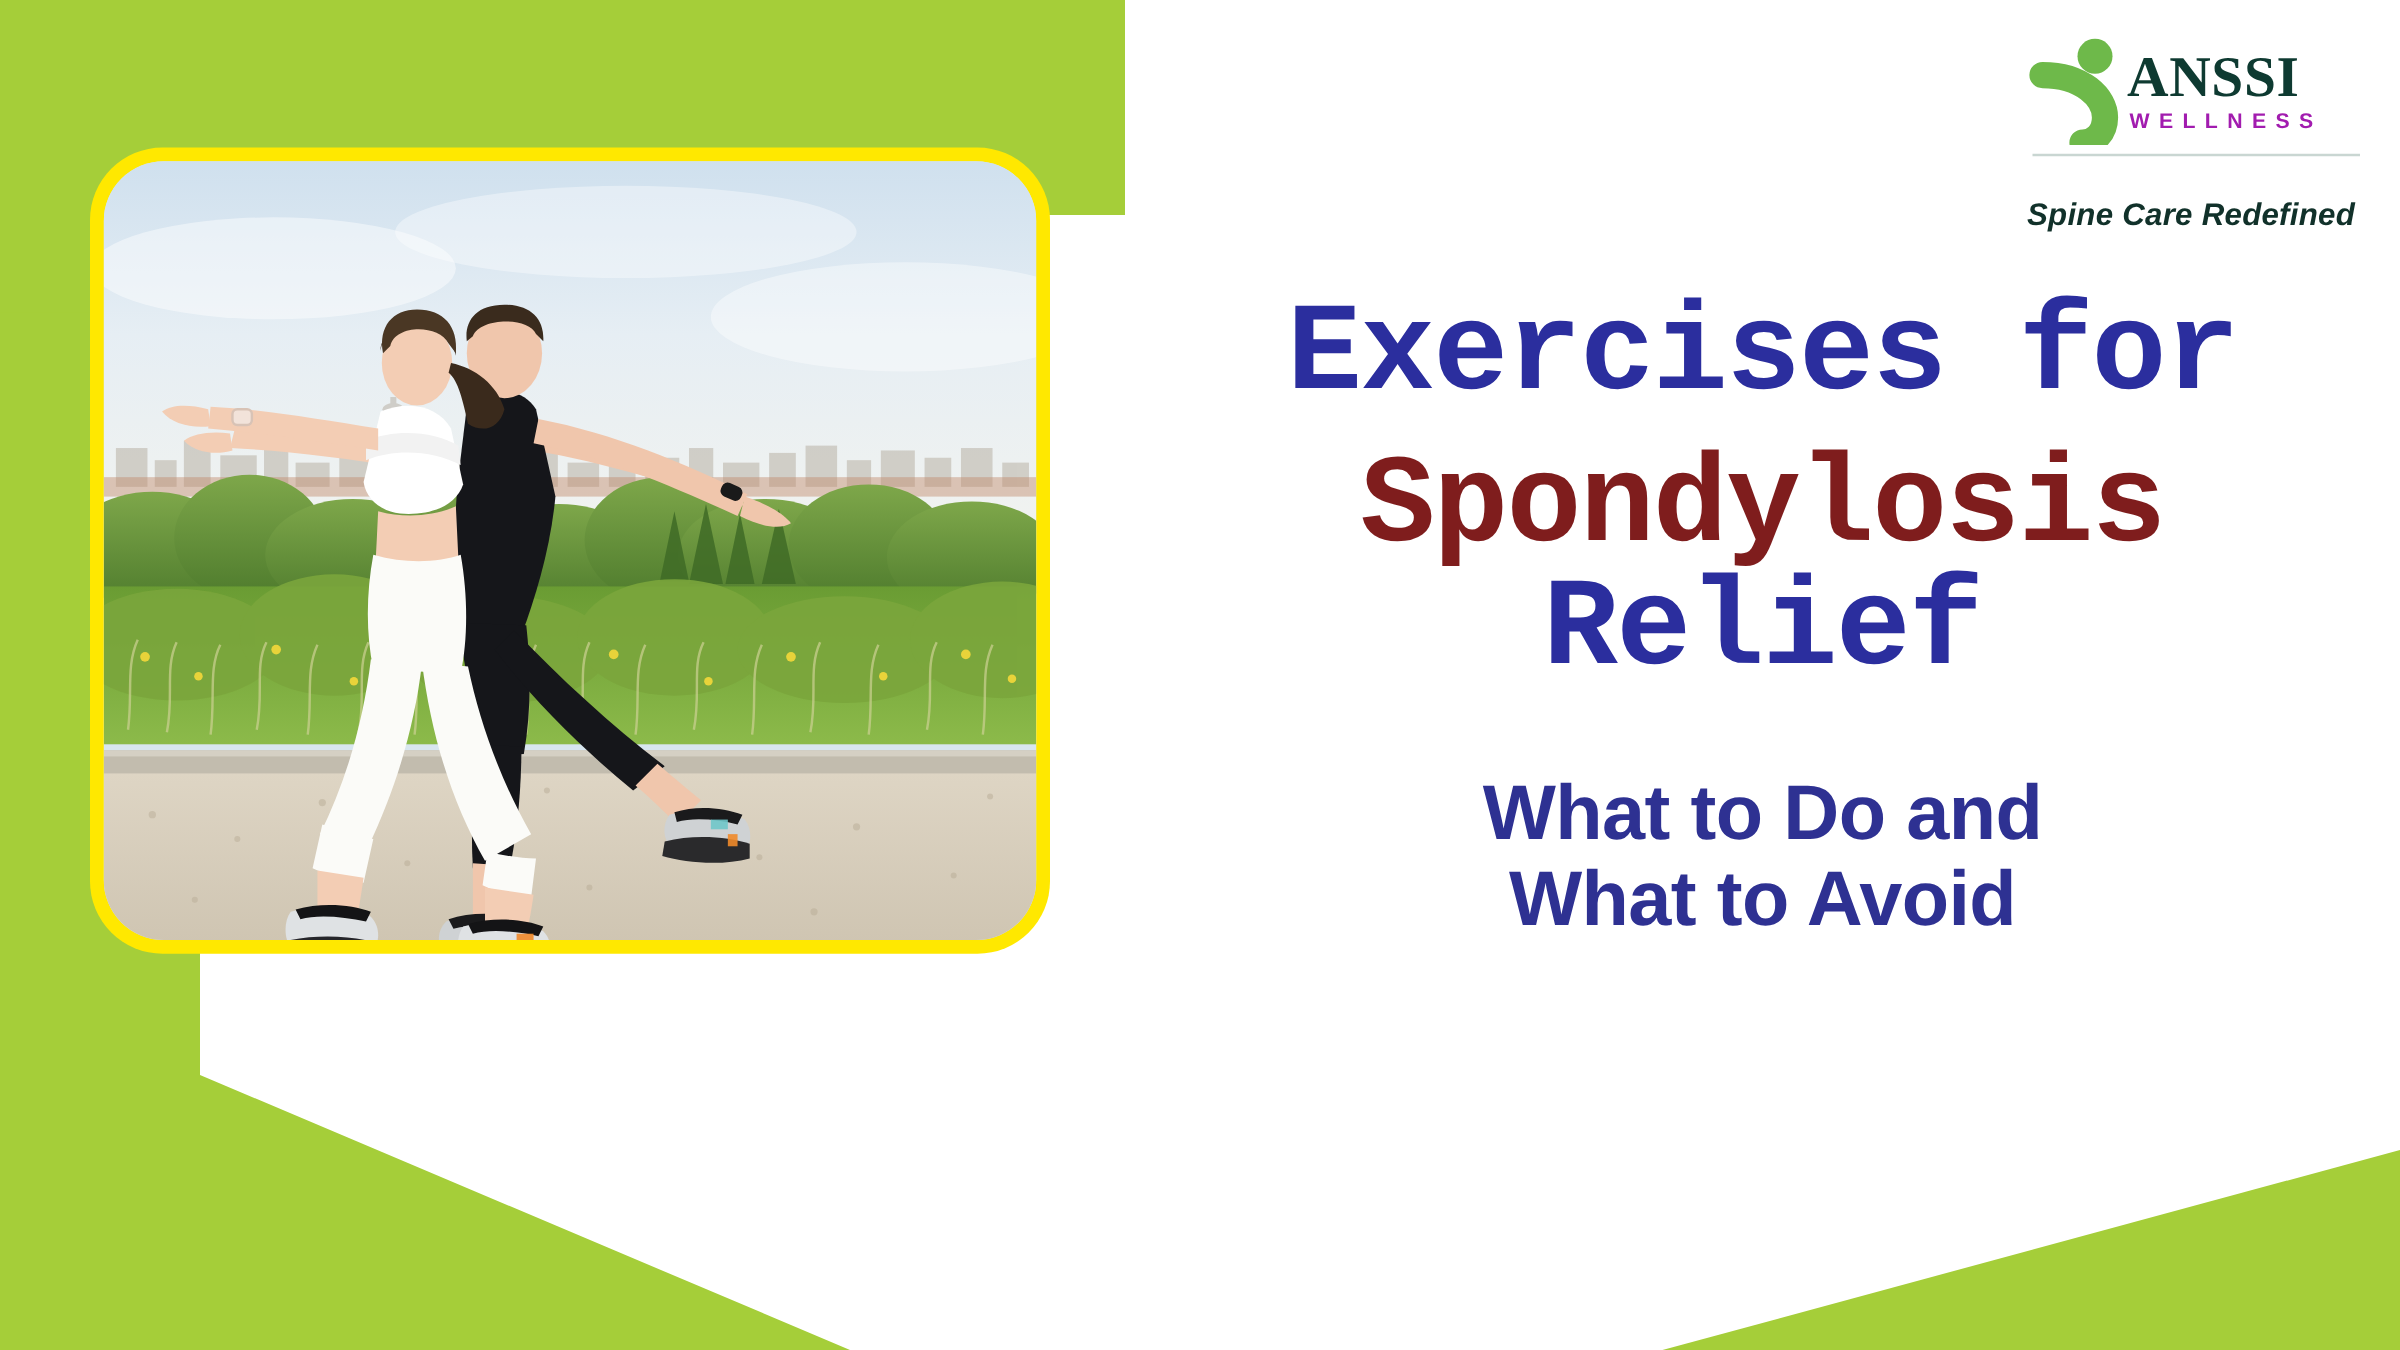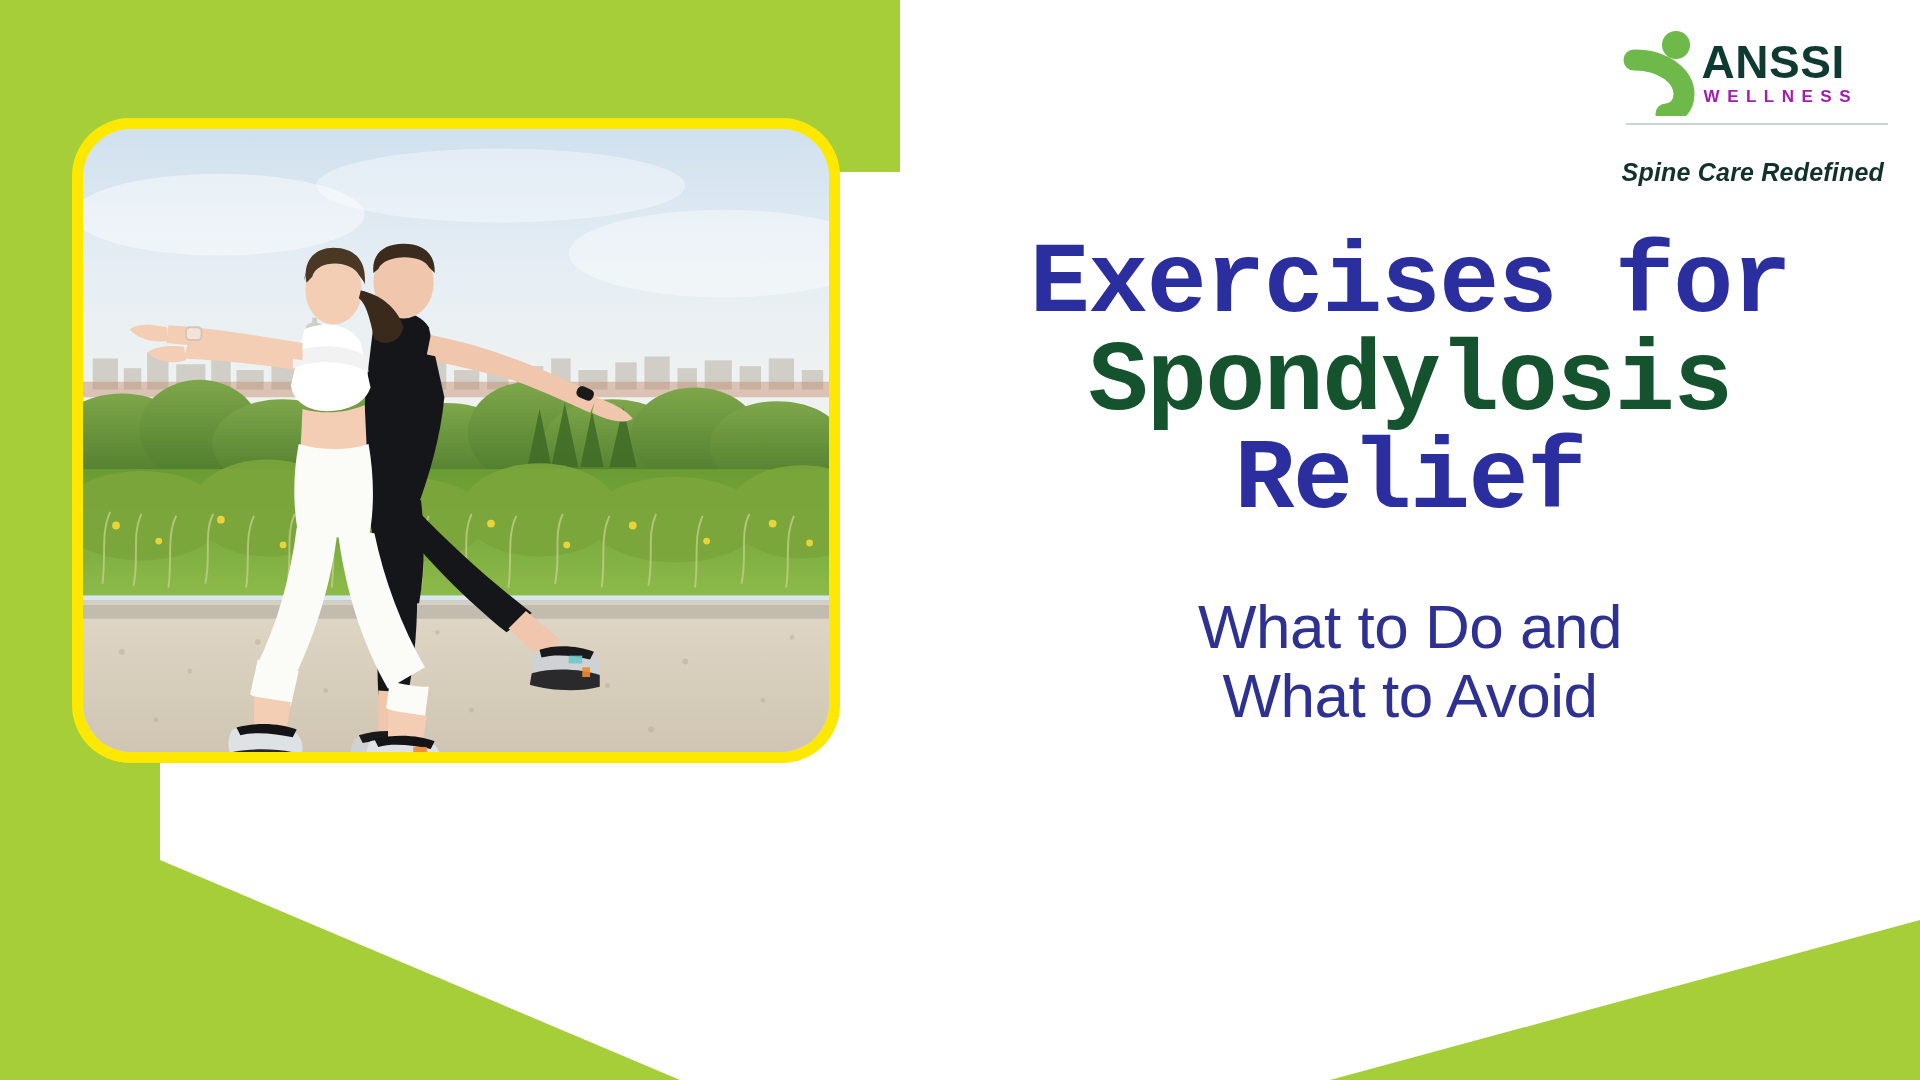--- a/index.html
+++ b/index.html
@@ -36,21 +36,21 @@
   .logo {
     position:absolute;
     right:36px; top:28px;
     z-index:10;
     text-align:right;
   }
   .logo-top { display:flex; align-items:center; gap:6px; }
   .logo-mark { width:74px; height:88px; flex:0 0 auto; }
   .logo-words { text-align:left; padding-top:4px; }
   .logo-name {
-    font-family:Liberation Sans, sans-serif;
+    font-family:Liberation Serif, serif;
     font-weight:bold;
     font-size:46px;
     letter-spacing:0.5px;
     color:#0E3A31;
     line-height:1.0;
   }
   .logo-sub {
     font-family:"Liberation Sans", sans-serif;
     font-weight:bold;
     font-size:17px;
@@ -87,26 +87,26 @@
   }
   .headline {
     font-family:Liberation Mono, monospace;
     font-weight:bold;
     font-size:100px;
     line-height:0.98;
     letter-spacing:-1.5px;
   }
   .hl-line { display:block; }
   .hl-blue { color:#2B2E9E; }
-  .hl-red  { color:#14532d; }
+  .hl-red  { color:#7f1d1d;margin-top:24px; }
 
   .subtitle {
     margin-top:62px;
     font-family:"Liberation Sans", sans-serif;
-    font-weight:normal;
+    font-weight:bold;
     font-size:62px;
     line-height:1.12;
     letter-spacing:-0.5px;
     color:#2E3192;
   }
   .sub-line { display:block; }
 </style>
 </head>
 <body>
 

